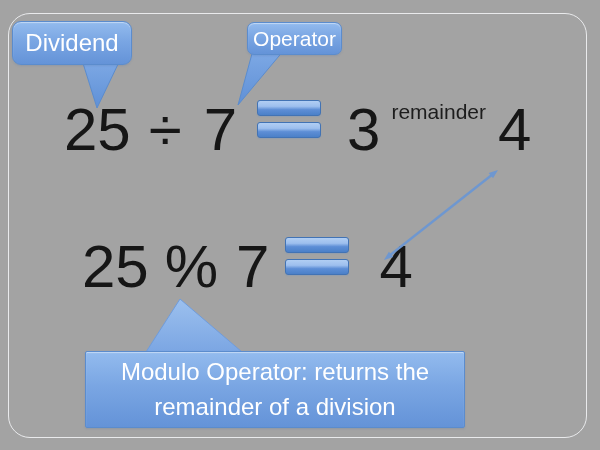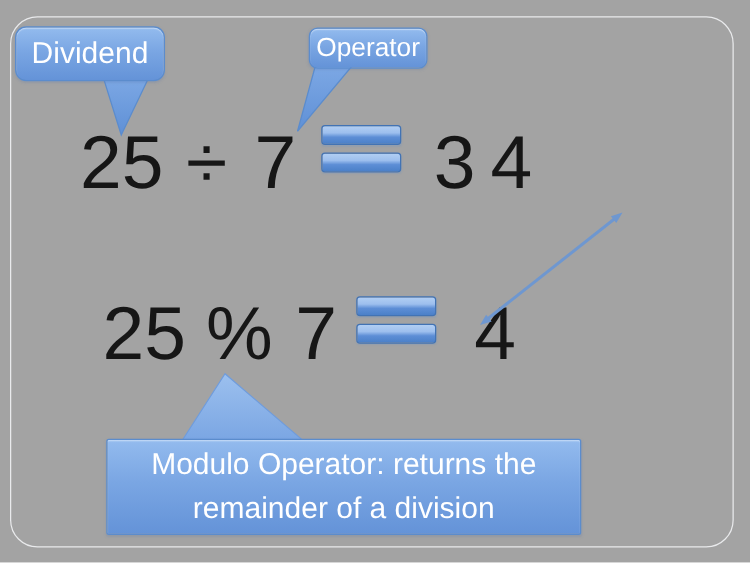--- a/index.html
+++ b/index.html
@@ -77,20 +77,21 @@
 
   <div class="eq eq1">
     <span class="num">25</span>
     <span class="num ml18">÷</span>
     <span class="num ml22">7</span>
     <span class="equals">
         <i class="bar"></i>
         <i class="bar"></i>
       </span>
     <span class="num ml26">3</span>
+    <span class="small">remainder</span>
     <span class="num ml12">4</span>
   </div>
 
   <div class="eq eq2">
     <span class="num">25</span>
     <span class="num ml16">%</span>
     <span class="num ml18">7</span>
     <span class="equals ml16" style="margin-left:16px">
         <i class="bar"></i>
         <i class="bar"></i>

